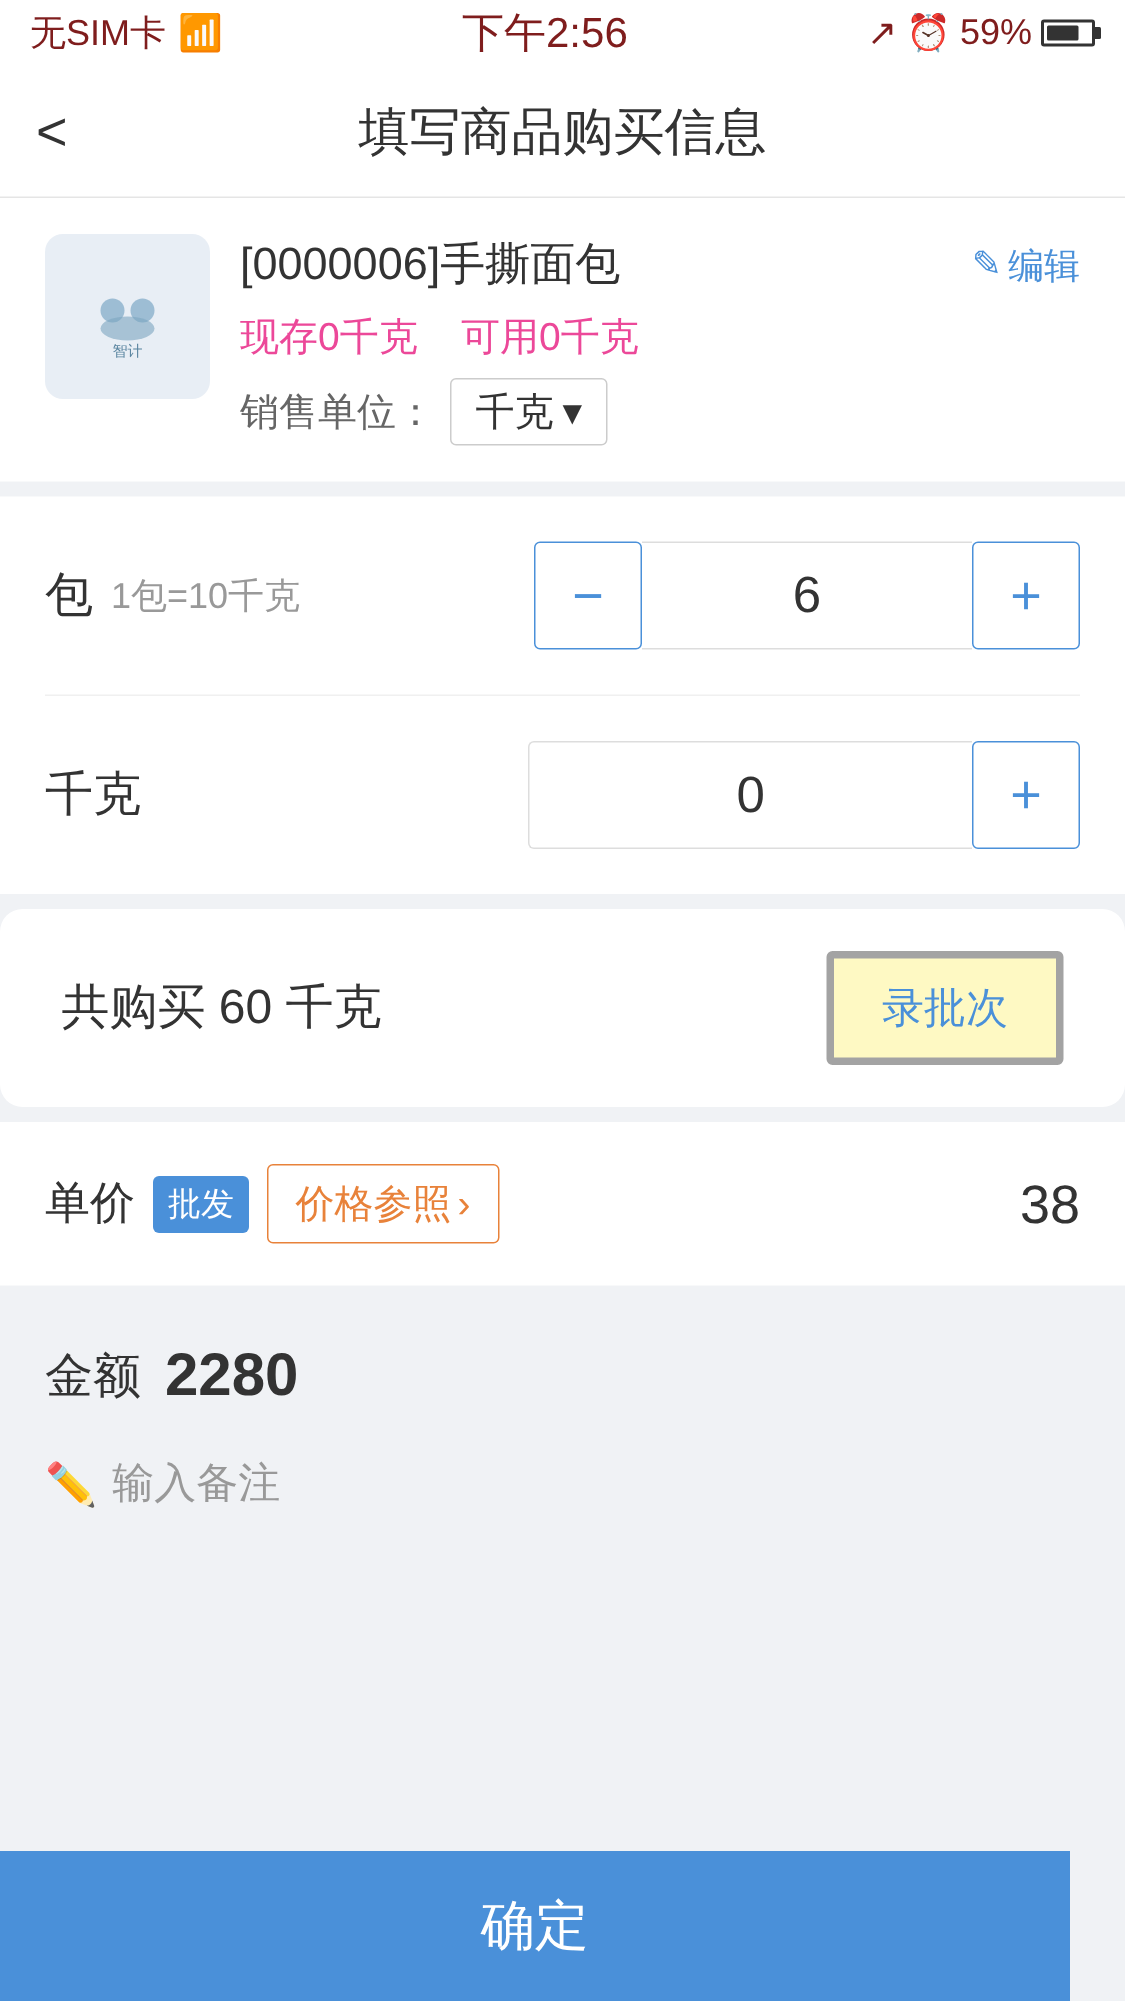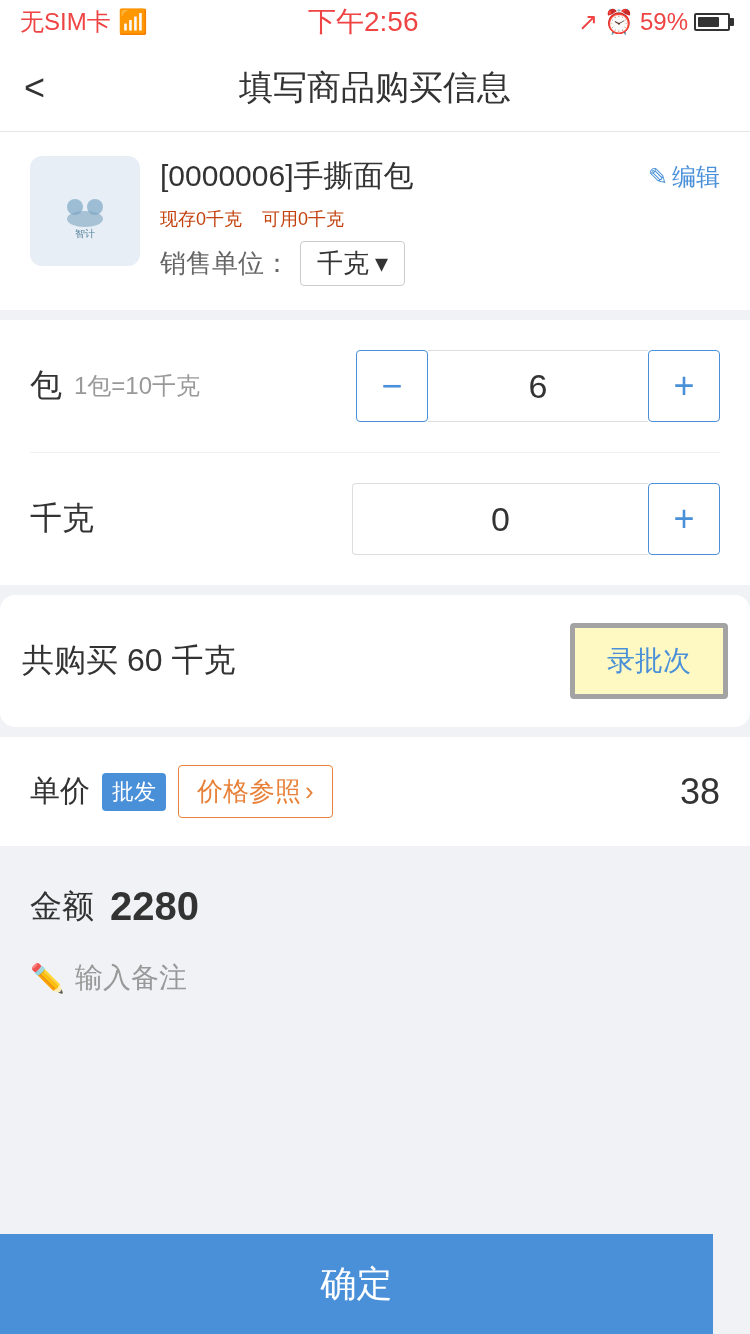--- a/index.html
+++ b/index.html
@@ -15,21 +15,21 @@
 
     
     .status-bar {
       background: #fff;
       height: 44px;
       display: flex;
       align-items: center;
       justify-content: space-between;
       padding: 0 20px;
       font-size: 24px;
-      color: #ef4444;
+      color: #7f1d1d;
       gap: 44px;
     }
     .status-left { display: flex; align-items: center; gap: 8px; }
     .status-center { font-size: 28px; font-weight: 500; }
     .status-right { display: flex; align-items: center; gap: 6px; font-size: 24px; }
 
     
     .nav-bar {
       background: #fff;
       height: 88px;
@@ -82,22 +82,22 @@
       align-items: center;
     }
     .edit-link {
       font-size: 24px;
       color: #4a90d9;
       display: flex;
       align-items: center;
       gap: 4px;
     }
     .product-stock {
-      font-size: 18px;
-      color: #c2410c;
+      font-size: 26px;
+      color: #ec4899;
       margin-bottom: 10px;
     }
     .product-unit {
       font-size: 26px;
       color: #666;
       display: flex;
       align-items: center;
       gap: 10px;
     }
     .unit-select {
@@ -174,21 +174,21 @@
       text-align: center;
       font-size: 34px;
       color: #333;
       outline: none;
       border-radius: 4px 0 0 4px;
     }
 
     
     .total-section {
       background: #fff;
-      padding: 28px 22px;
+      padding: 28px 41px;
       display: flex;
       align-items: center;
       justify-content: space-between;
       margin-bottom: 10px;
       border-radius: 15px;
     }
     .total-text {
       font-size: 32px;
       color: #333;
     }

